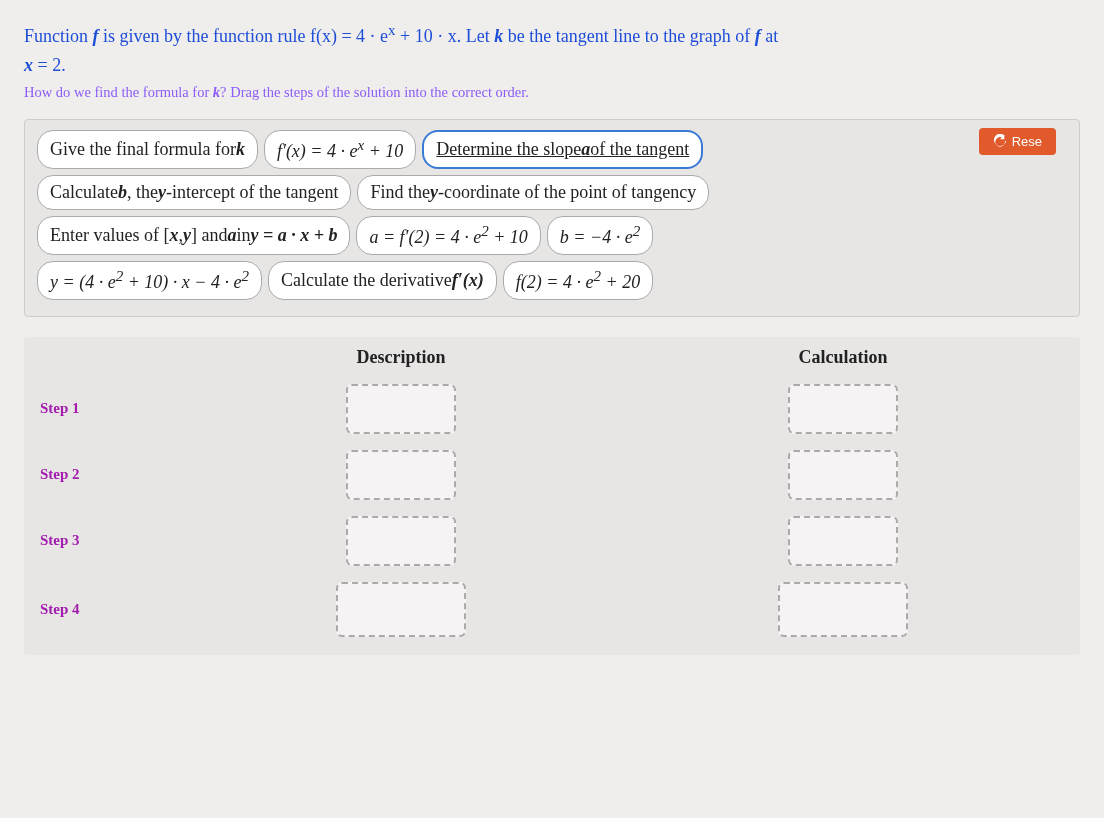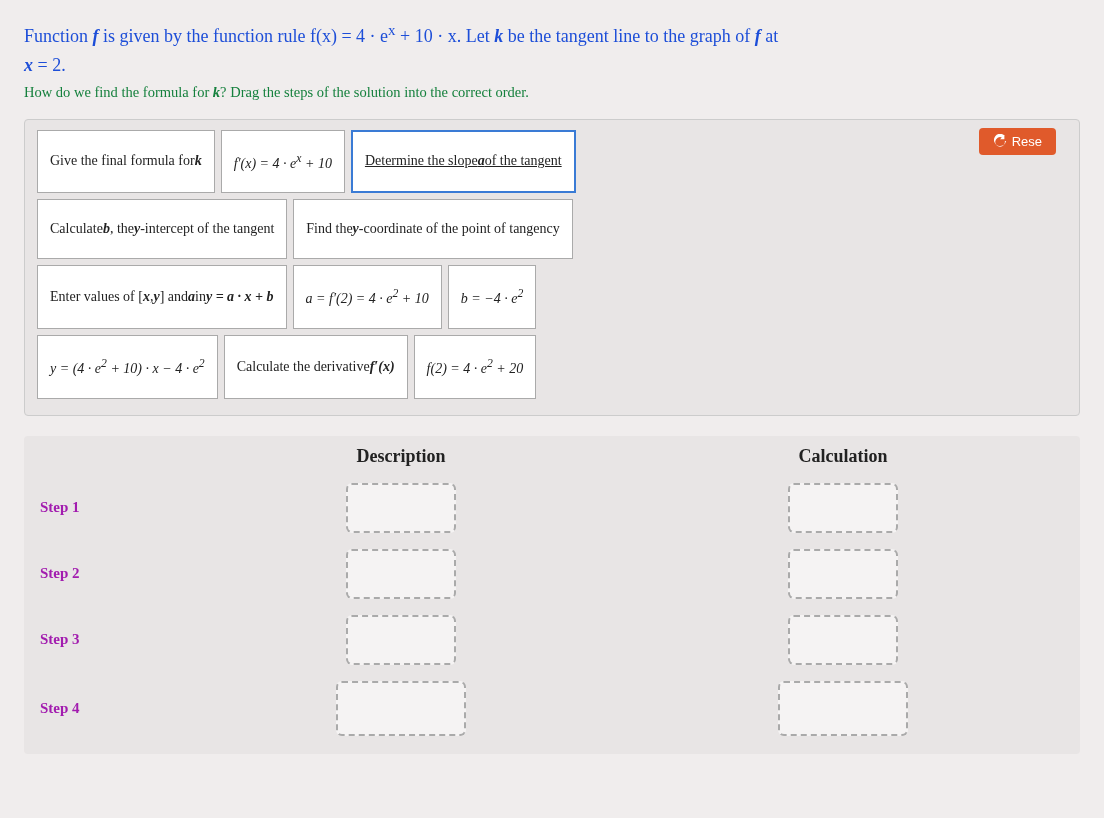--- a/index.html
+++ b/index.html
@@ -18,44 +18,44 @@
     .intro-text {
       font-size: 18px;
       line-height: 1.6;
       margin-bottom: 4px;
       color: #1d4ed8;
     }
     .intro-text em { font-style: italic; font-weight: bold; }
     .sub-text {
       font-size: 14.5px;
       margin-bottom: 18px;
-      color: #15803d;
+      color: #8b5cf6;
     }
 
     
     .tiles-area {
       background: #e8e5e5;
       border: 1px solid #ccc;
       border-radius: 4px;
       padding: 10px 12px 10px 12px;
       margin-bottom: 20px;
       position: relative;
     }
     .tiles-row {
       display: flex;
       flex-wrap: wrap;
       gap: 6px;
       margin-bottom: 6px;
     }
     .tile {
       background: #fff;
       border: 1.5px solid #aaa;
-      border-radius: 0;
-      padding: 21px 12px;
-      font-size: 14px;
+      border-radius: 16px;
+      padding: 6px 12px;
+      font-size: 18px;
       cursor: grab;
       white-space: nowrap;
       display: inline-flex;
       align-items: center;
     }
     .tile.highlighted {
       border: 2.5px solid #3a7bd5;
       background: #ffffff;
       text-decoration: underline;
     }

